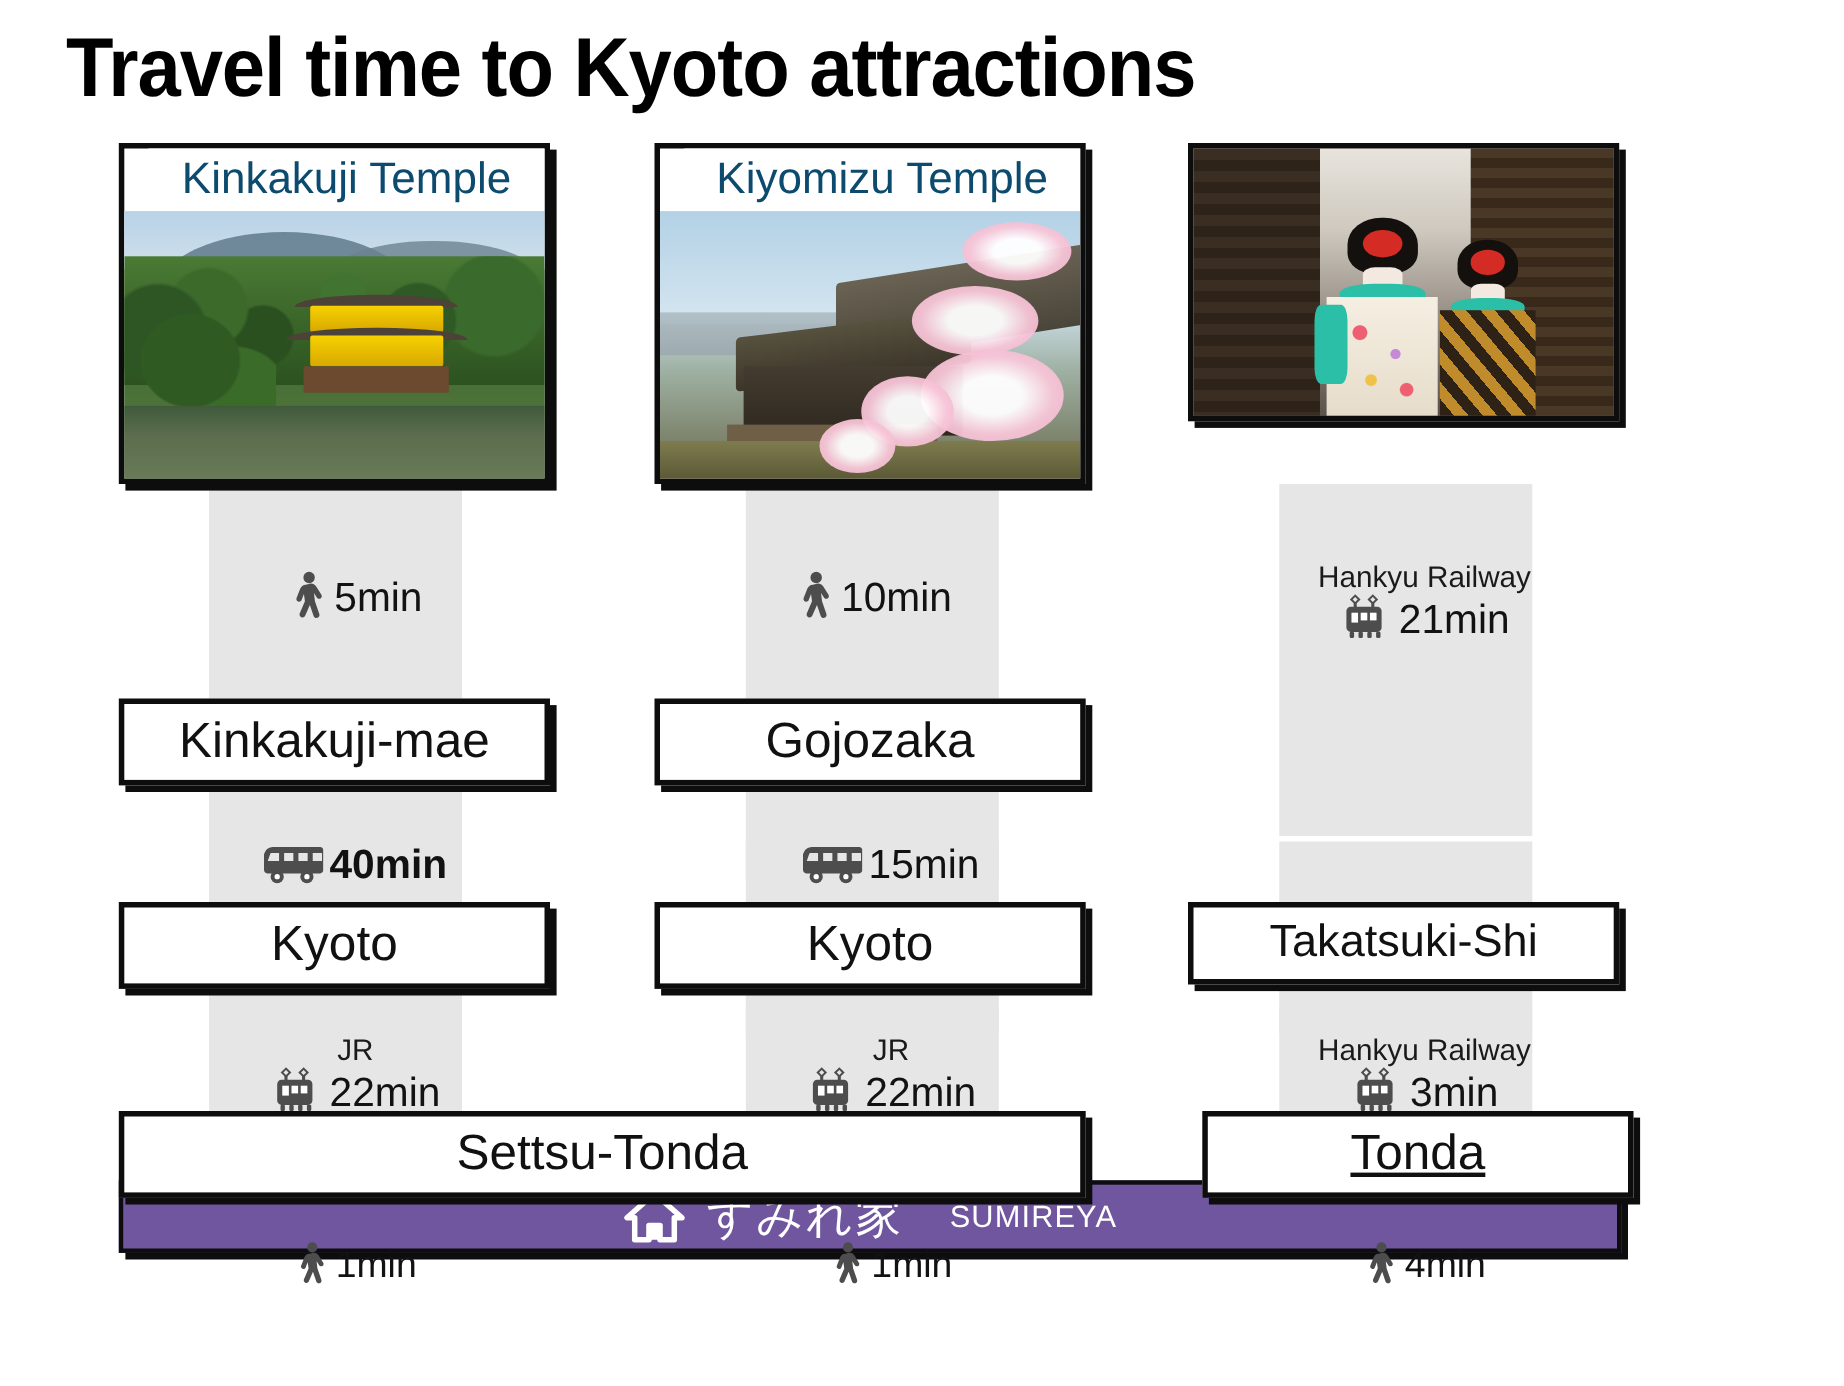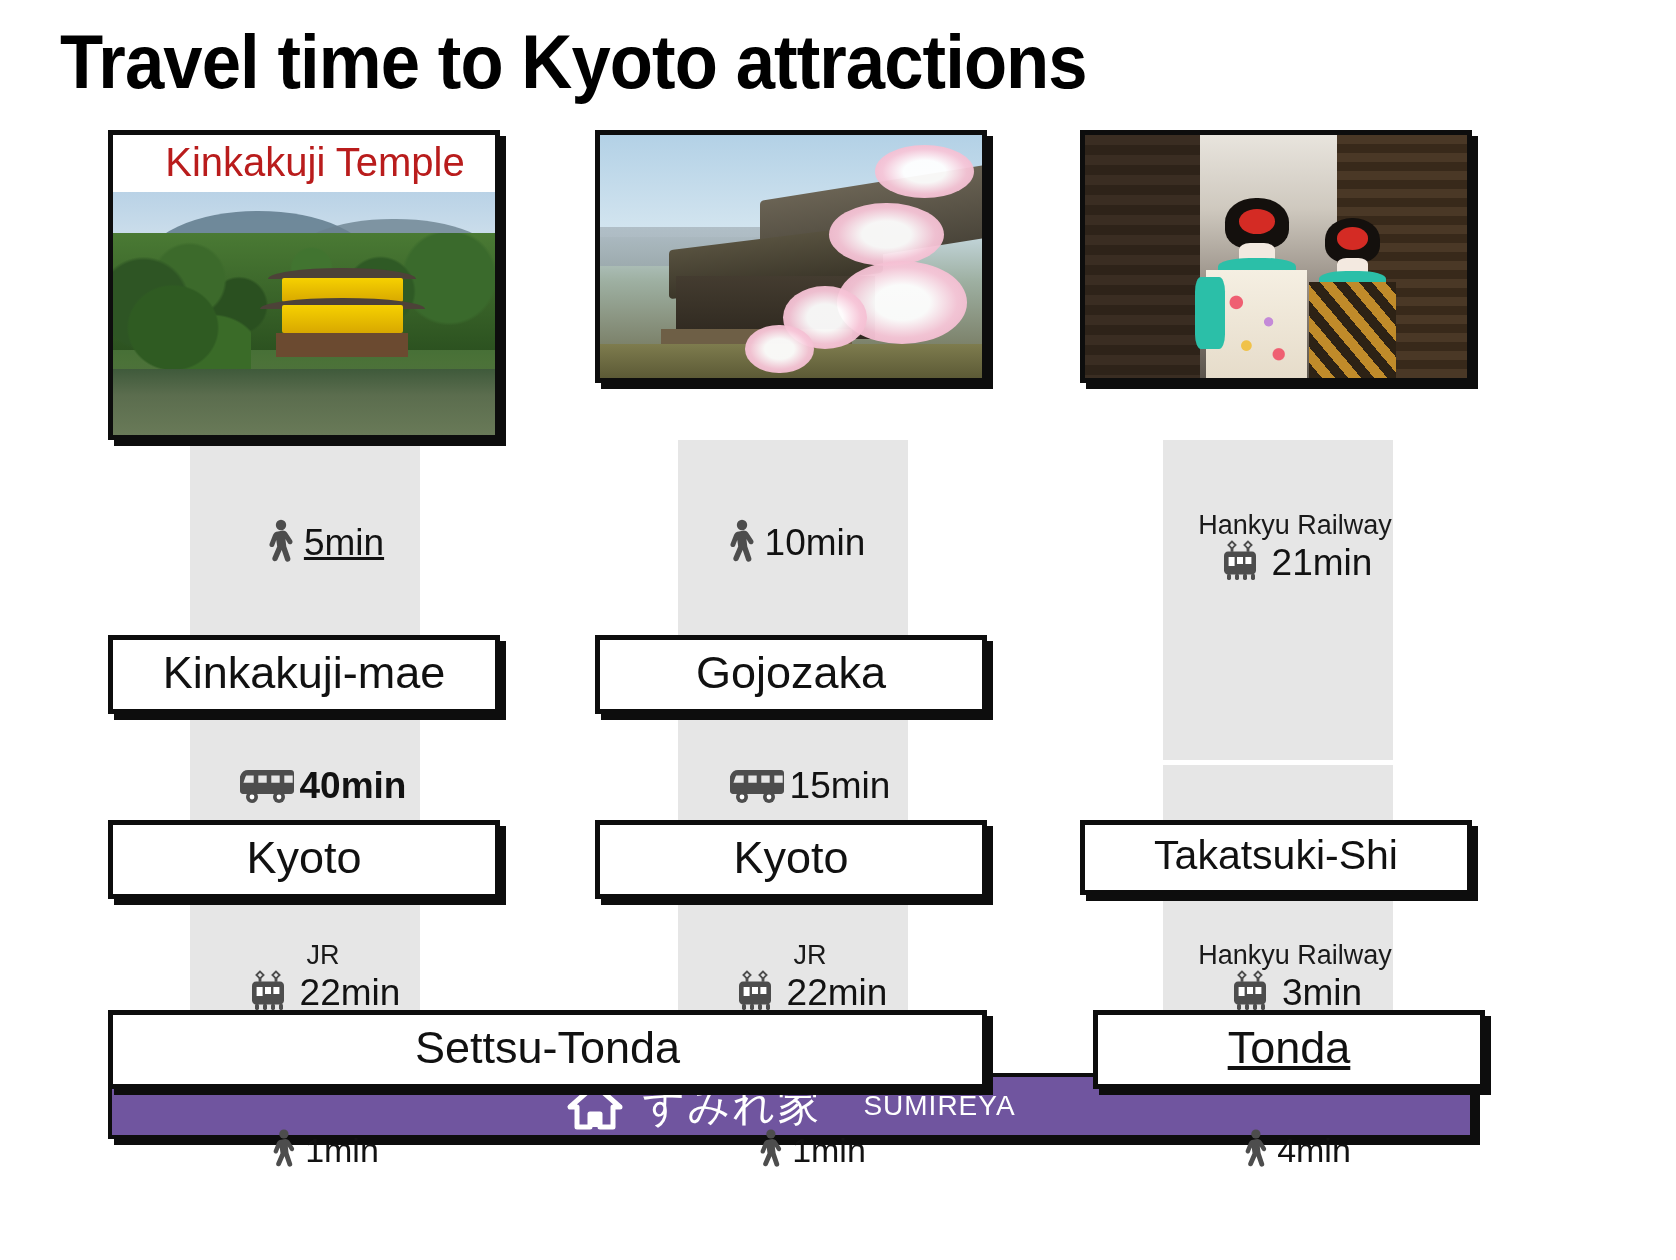--- a/index.html
+++ b/index.html
@@ -62,21 +62,21 @@
     position: absolute;
     top: 0;
     width: 392px;
     z-index: 2;
     border: 5px solid #0d0d0d;
     background: #ffffff;
     box-shadow: 6px 6px 0 0 #0d0d0d;
   }
   .card-title {
     font-size: 40px;
-    color: #b91c1c;
+    color: #0c4a6e;
     text-align: center;
     line-height: 1.22;
     padding: 3px 4px 5px 4px;
     white-space: nowrap;
     background: #ffffff;
     margin-left: 22px;
   }
   .card-title.tight { font-size: 37px; letter-spacing: -0.5px; }
   .card-photo {
     height: 243px;
@@ -269,21 +269,21 @@
           <div class="floor2"></div>
           <div class="roof roof-b"></div>
           <div class="floor1"></div>
           <div class="base"></div>
         </div>
         <div class="pine"></div>
         <div class="pond"></div>
       </div>
     </div>
 
-    <div class="seg abs" style="left:100px; top:320px; height:185px;text-decoration:underline;">
+    <div class="seg abs" style="left:100px; top:320px; height:185px;">
       <div class="seg-row">
         <span class="seg-icon">
           <svg width="36" height="48" viewBox="0 0 36 48">
               <g fill="#4d4d4d">
             <circle cx="19" cy="6" r="5.2"></circle>
             <path d="M16 12.5c-2.6 0-4.2 1.6-5 3.6l-3.4 8.6c-.5 1.3.1 2.7 1.4 3.2 1.3.5 2.7-.1 3.2-1.4l2.1-5.4.9 6.5-4.7 10.9c-.6 1.4 0 3 1.4 3.6s3-.1 3.6-1.5l4.2-9.6 3.4 9.9c.5 1.4 2 2.2 3.5 1.7 1.4-.5 2.2-2 1.7-3.5l-4-11.6-.9-7.4 2.6 4.1c.7 1.1 2.2 1.5 3.4.8 1.1-.7 1.5-2.2.8-3.4l-4.6-7.2c-1-1.6-2.6-2.9-5-2.9z"></path>
           </g>
             </svg>
         </span>
         <span class="seg-time">5min</span>
@@ -351,20 +351,21 @@
             </svg>
         </span>
         <span class="seg-time" style="font-size:34px;">1min</span>
       </div>
     </div>
   </div>
 
   <div class="col col-1">
 
     <div class="card abs" style="left:0; top:0;">
+      <div class="card-title">Kiyomizu Temple</div>
       <div class="card-photo ph-kiyomizu">
         <div class="sky2"></div>
           <div class="city"></div>
         <div class="roofbig"></div>
           <div class="roofmid"></div>
         <div class="hall"></div>
           <div class="stage"></div>
         <div class="ground"></div>
         <div class="sakura s1"></div>
           <div class="sakura s2"></div>

